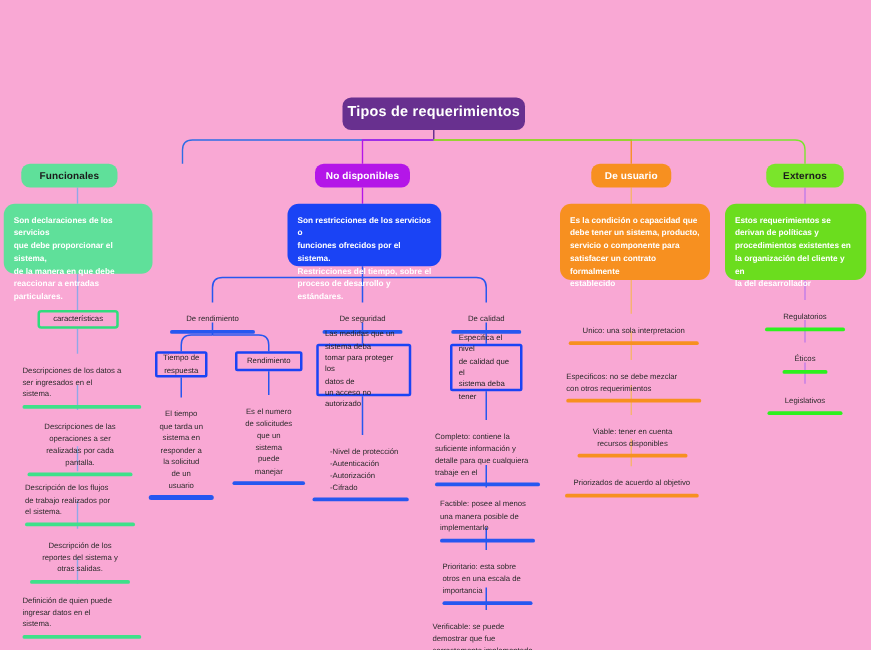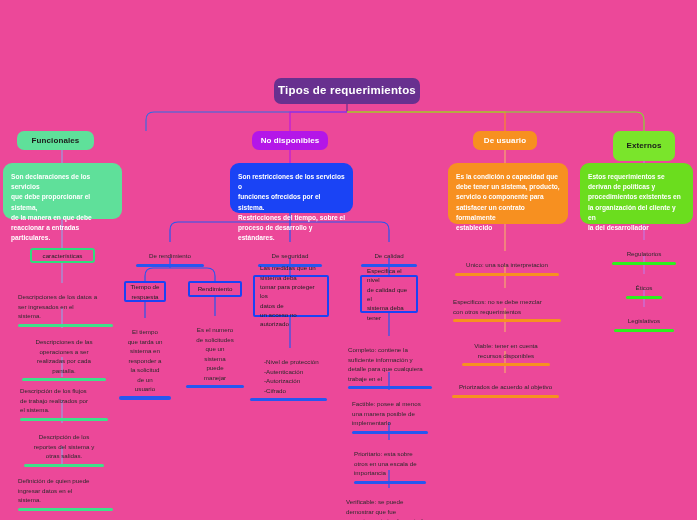--- a/index.html
+++ b/index.html
@@ -9,21 +9,21 @@
     background: #ffffff;
   }
   body {
     font-family: "Liberation Sans", sans-serif;
     -webkit-font-smoothing: antialiased;
   }
   #canvas {
     position: relative;
     width: 697px;
     height: 520px;
-    background: #ec4899;
+    background: #f9a8d4;
     overflow: hidden;
     text-decoration: underline;
   }
   #wires {
     position: absolute;
     left: 0;
     top: 0;
     width: 697px;
     height: 520px;
     pointer-events: none;
@@ -341,21 +341,21 @@
     <span>Viable: tener en cuenta
 recursos disponibles</span>
     <span class="ul u-orange" style="width:88px;"></span>
   </div>
 
   <div class="node leaf center" style="left:452px; top:373px; width:107px;">
     <span>Priorizados de acuerdo al objetivo</span>
     <span class="ul u-orange" style="width:107px;"></span>
   </div>
 
-  <div class="node pill pill-h c-lime" style="left:613px; top:131px; width:62px; height:30px;">
+  <div class="node pill pill-h c-lime" style="left:613px; top:131px; width:62px; height:19px;">
     <span>Externos</span>
   </div>
 
   <div class="node block b-lime" style="left:580px; top:163px; width:113px; height:61px;">Estos requerimientos se
 derivan de políticas y
 procedimientos existentes en
 la organización del cliente y en
 la del desarrollador</div>
 
   <div class="node leaf center" style="left:612px; top:240px; width:64px;">

